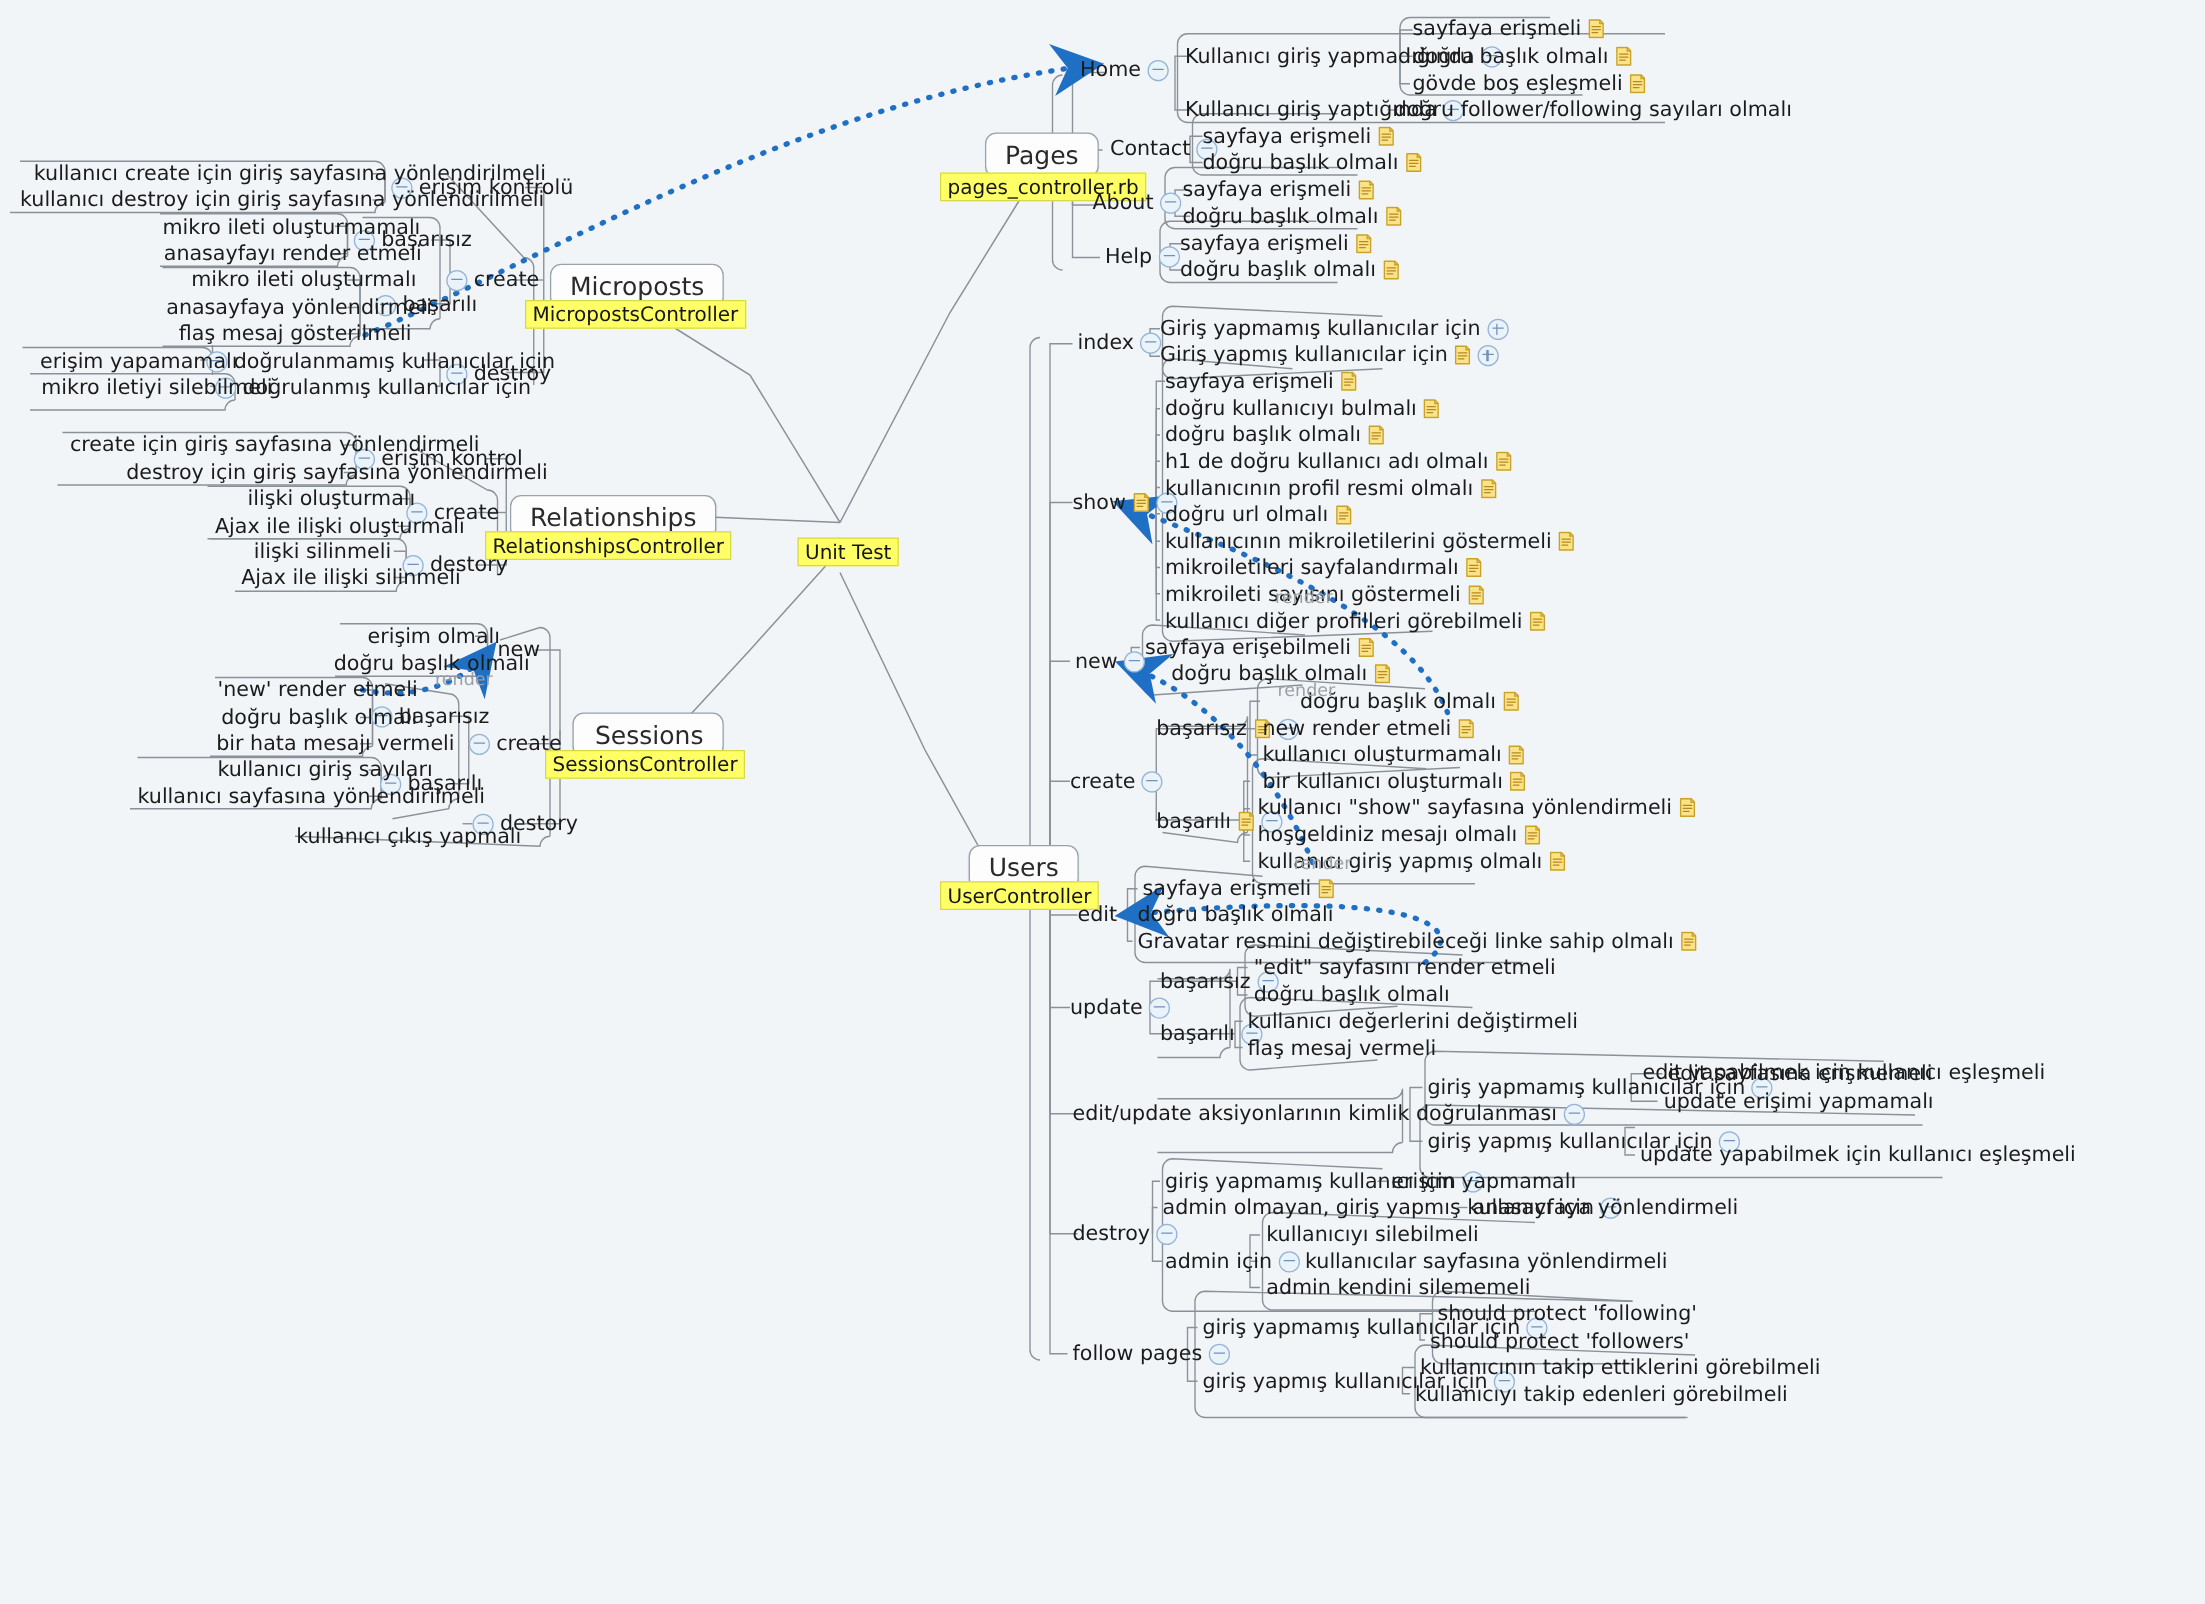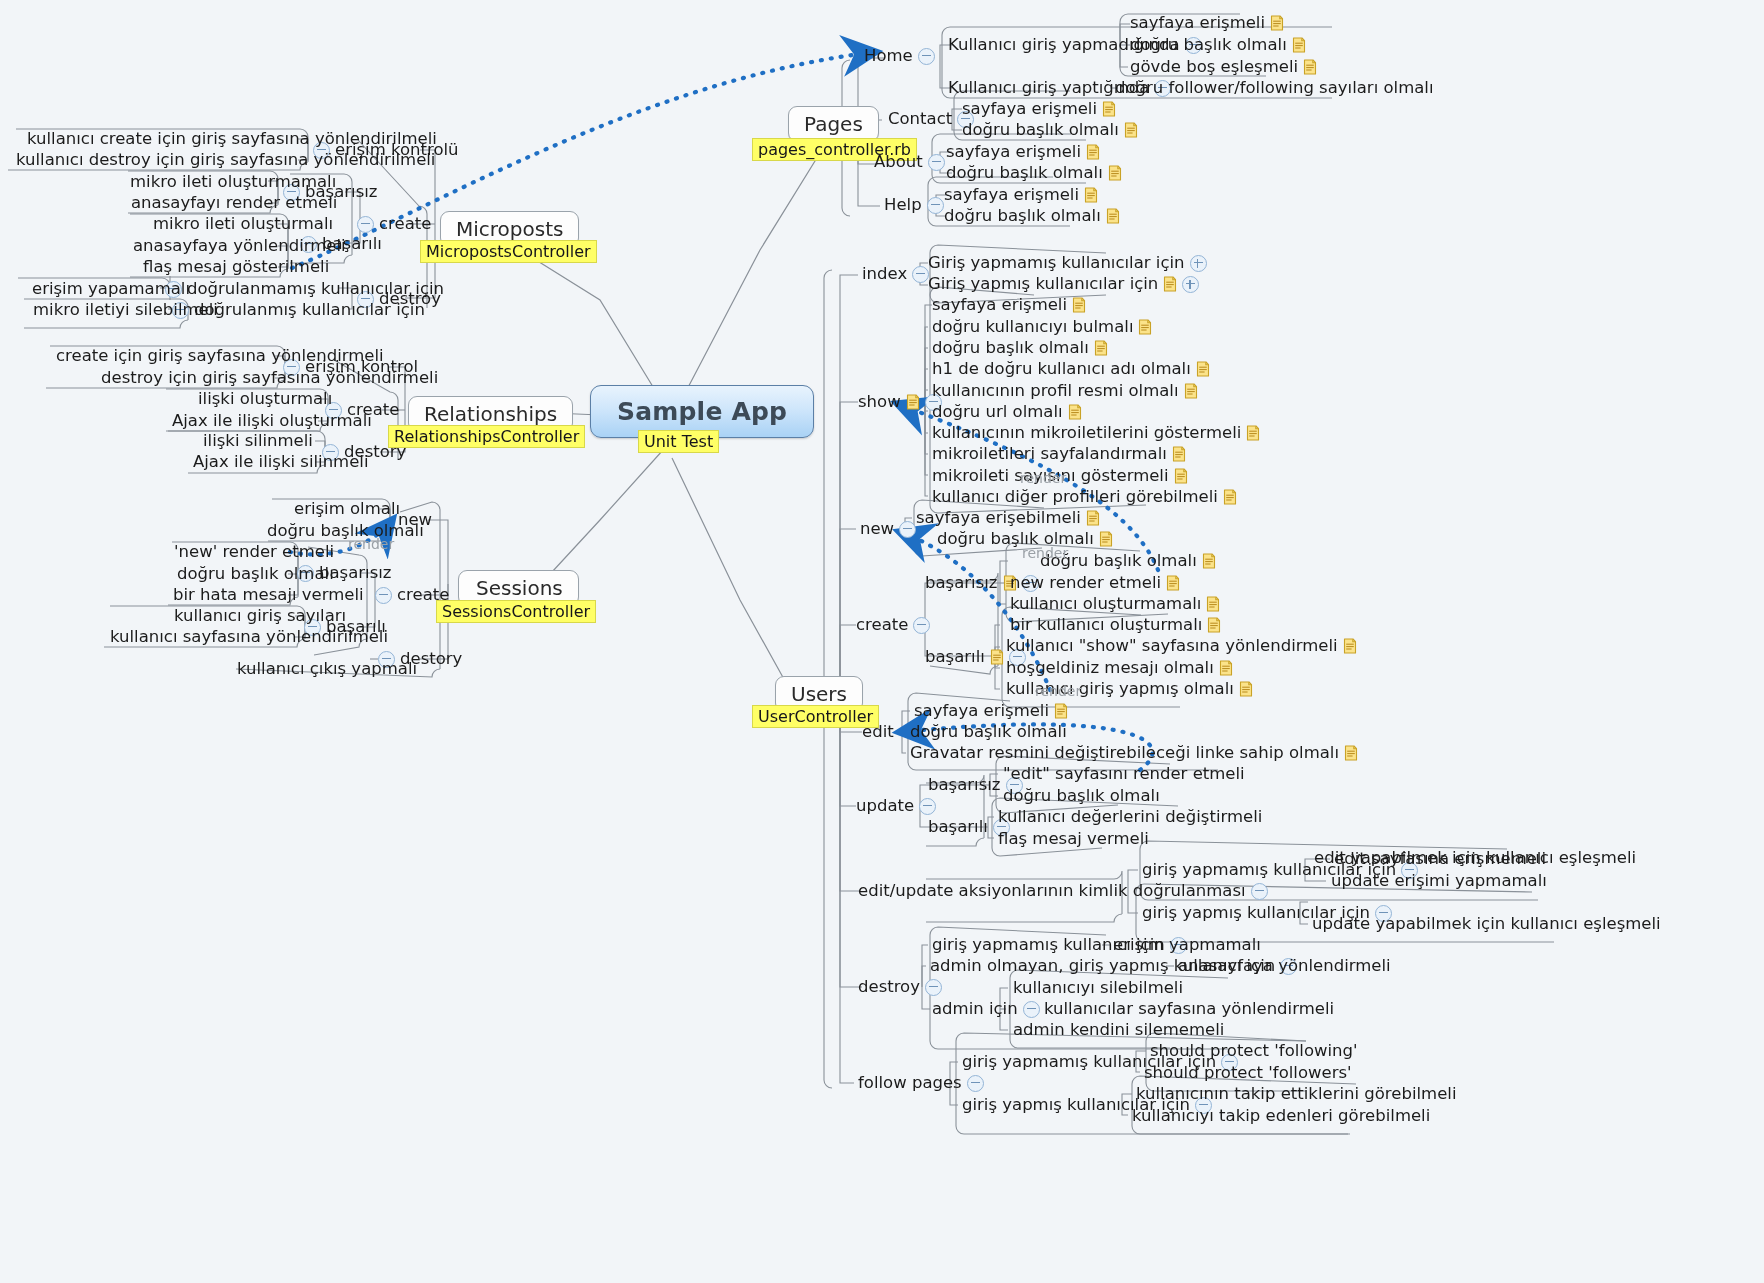--- a/index.html
+++ b/index.html
@@ -296,23 +296,20 @@
 
   <g stroke="#1f6fc4" stroke-width="4.2" fill="none" stroke-linecap="round" stroke-dasharray="1 9">
     <path d="M292,268 C430,210 640,80 875,52" marker-end="url(#ar)"></path>
     <path d="M290,552 C330,560 370,548 392,520" marker-end="url(#ar)"></path>
     <path d="M1158,570 C1130,500 1020,450 898,404" marker-end="url(#ar)"></path>
     <path d="M1050,690 C1030,640 980,560 900,532" marker-end="url(#ar)"></path>
     <path d="M1140,770 C1180,740 1130,710 900,732" marker-end="url(#ar)"></path>
   </g>
 </svg>
 
-<div class="root" style="left:590px;top:385px;">
-  <span>Sample App</span>
-</div>
 <div class="hl" style="left:638px;top:430px;">Unit Test</div>
 
 <div class="mainnode" style="left:788px;top:106px;">
   <span>Pages</span>
 </div>
 <div class="hl" style="left:752px;top:138px;">pages_controller.rb</div>
 <div class="nd" style="left:864px;top:47px;">
       <span class="tx">Home</span>
       <span class="bub"></span>
     </div>

